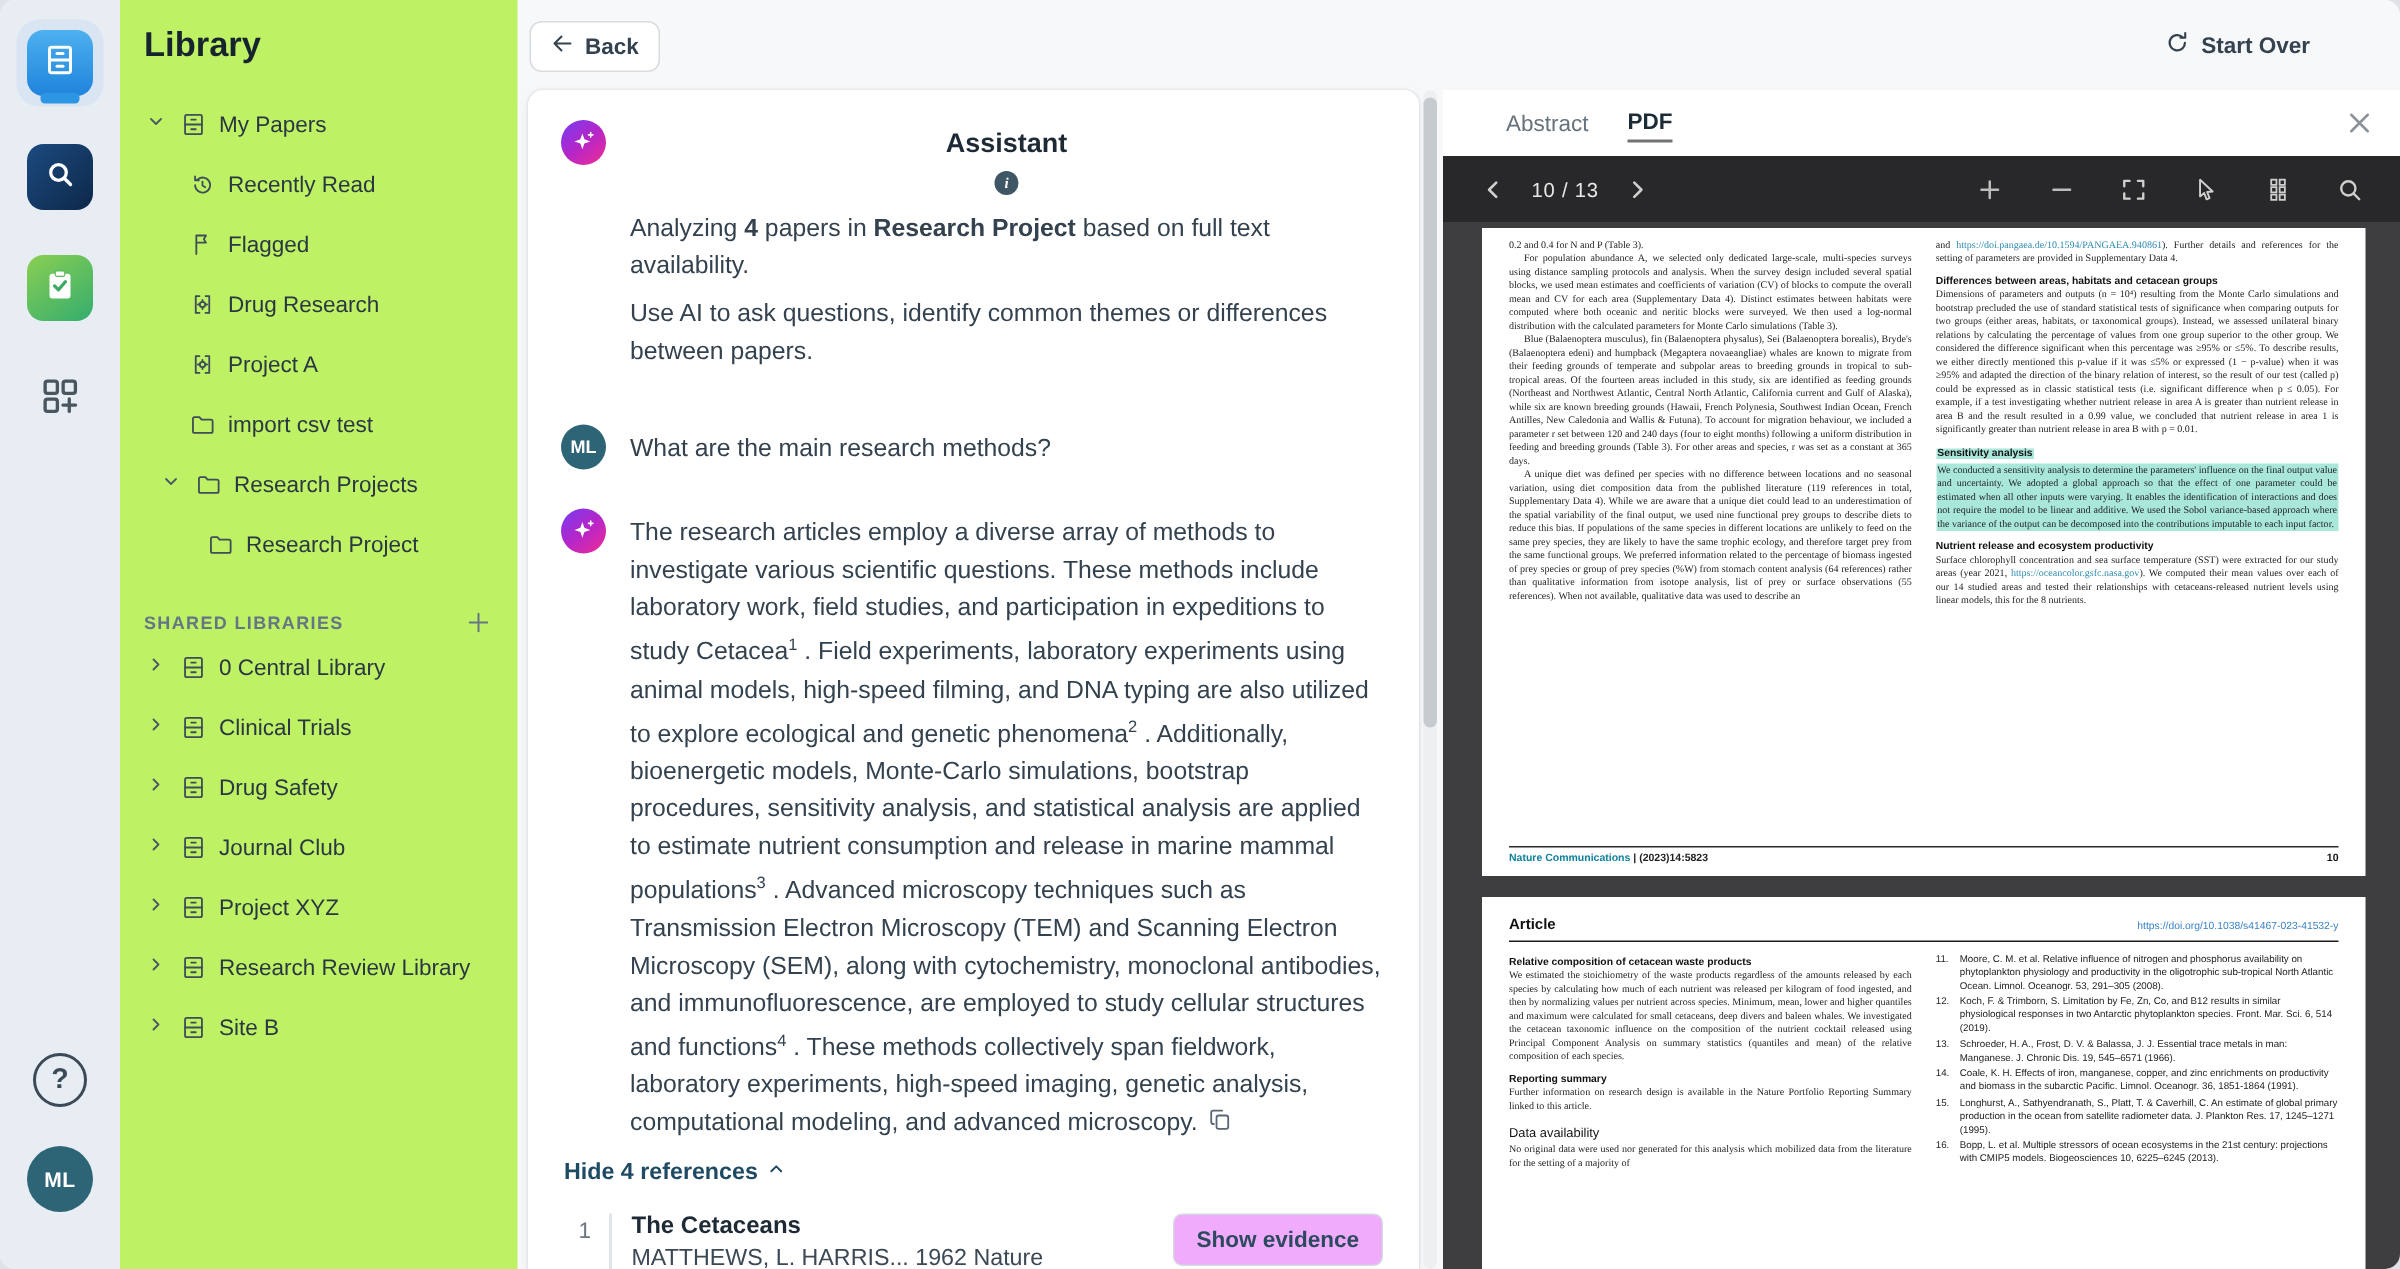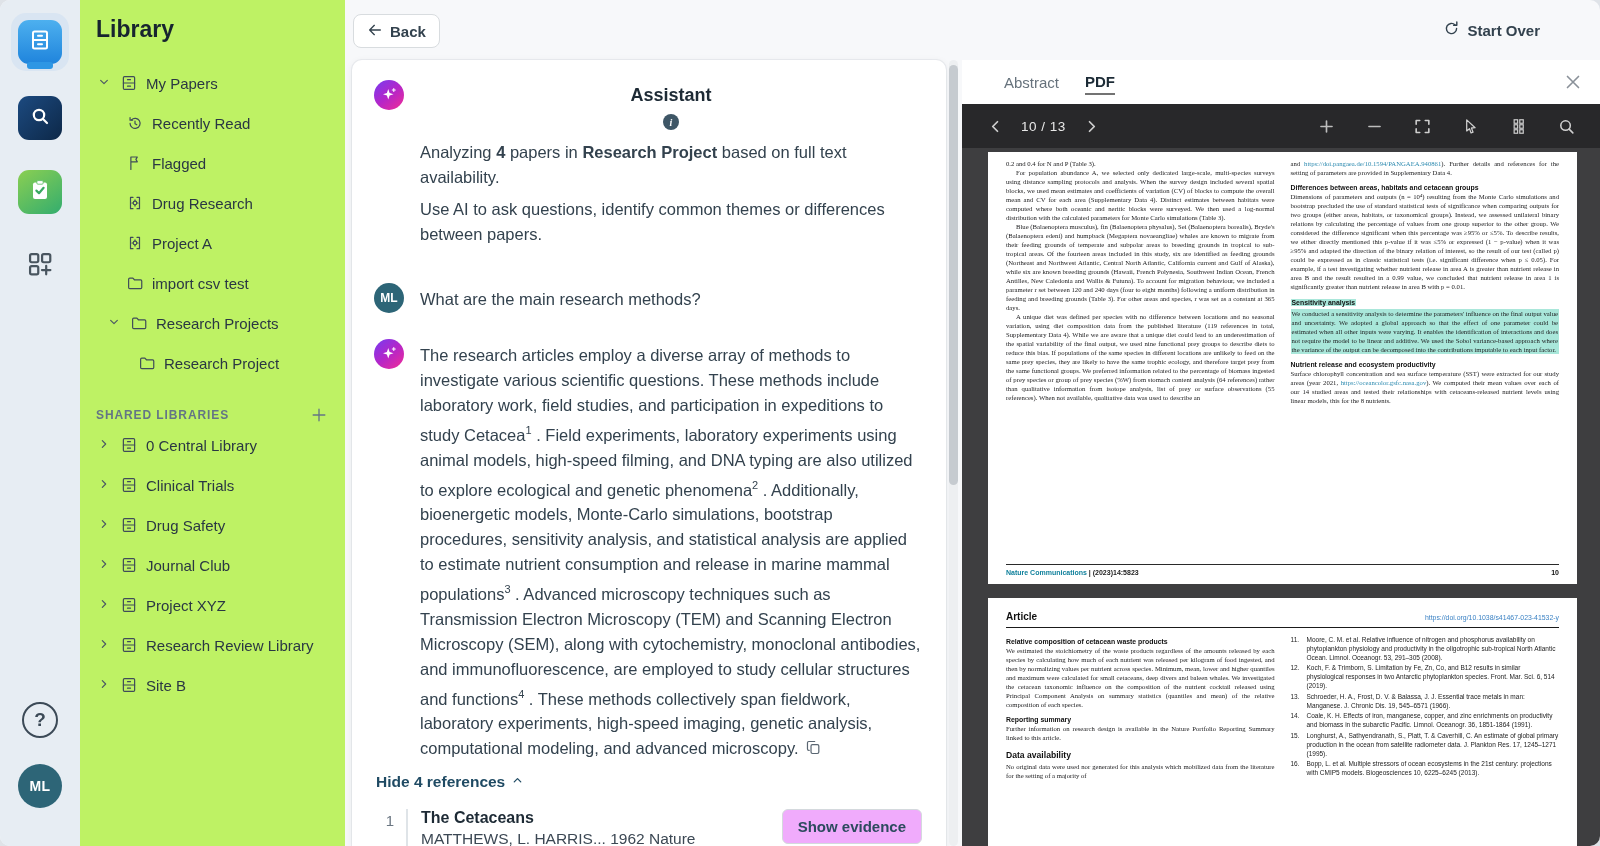--- a/index.html
+++ b/index.html
@@ -87,21 +87,21 @@
   .pdf-h { font-size:6.9px; font-weight:700; color:#111; margin:7px 0 1px; }
   .pdf-link { color:#2e8bb0; }
   .hl { background:#a9e7da; }
   .p1-footer { position:absolute; left:18px; right:18px; bottom:8px; border-top:1px solid #2a2a2a; padding-top:4px; display:flex; justify-content:space-between; font-size:7px; }
   .nc-teal { color:#10809c; font-weight:700; }
   .nc-dark { color:#222; font-weight:600; }
   .p1-num { font-weight:700; color:#111; }
   .p2-head { display:flex; align-items:baseline; justify-content:space-between; padding-bottom:5px; border-bottom:1.5px solid #1a1a1a; margin-bottom:8px; }
   .p2-article { font-size:10px; font-weight:700; color:#111; }
   .p2-doi { font-size:6.9px; color:#3b82c4; }
-  .p2-h-lg { font-size:8.6px; font-weight:700; color:#111; margin:8px 0 2px; }
+  .p2-h-lg { font-size:8.6px; font-weight:400; color:#111; margin:8px 0 2px; }
   .refline { display:flex; gap:4px; margin-bottom:2px; }
   .refline .rn { width:12px; flex-shrink:0; font-size:6.5px; line-height:8.8px; color:#222; }
   .refline .rt { font-size:6.5px; line-height:8.8px; color:#222; text-align:left; }
 </style>
 </head>
 <body>
 
 <div class="app">
 
   <div class="rail">

